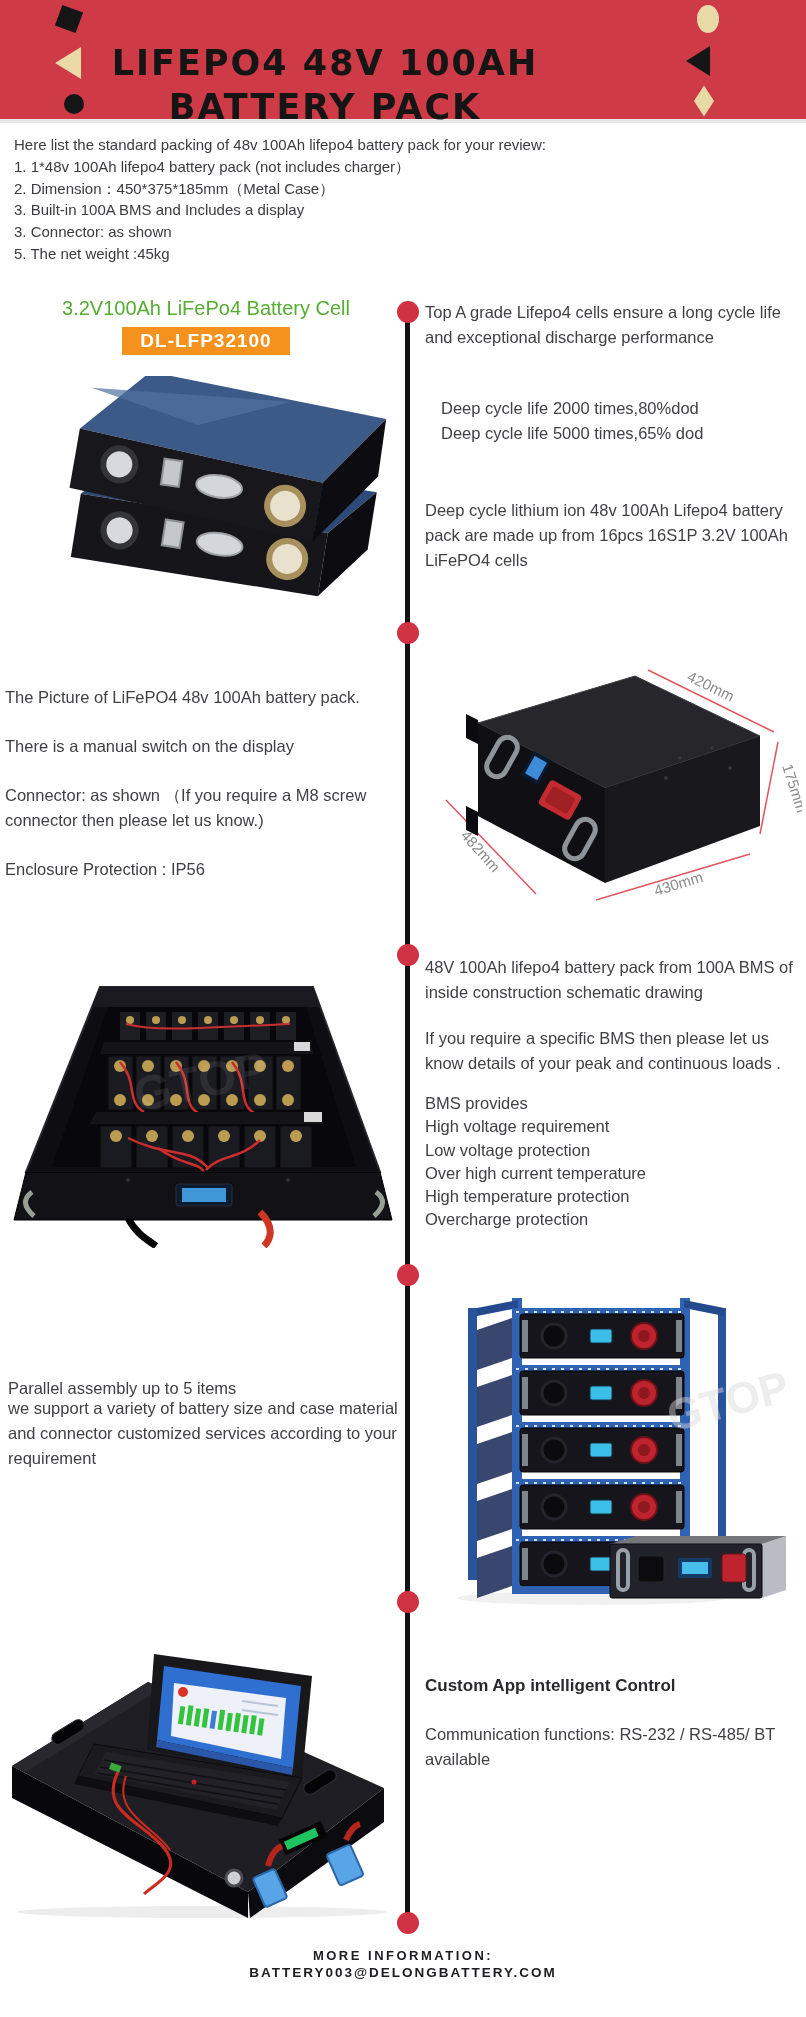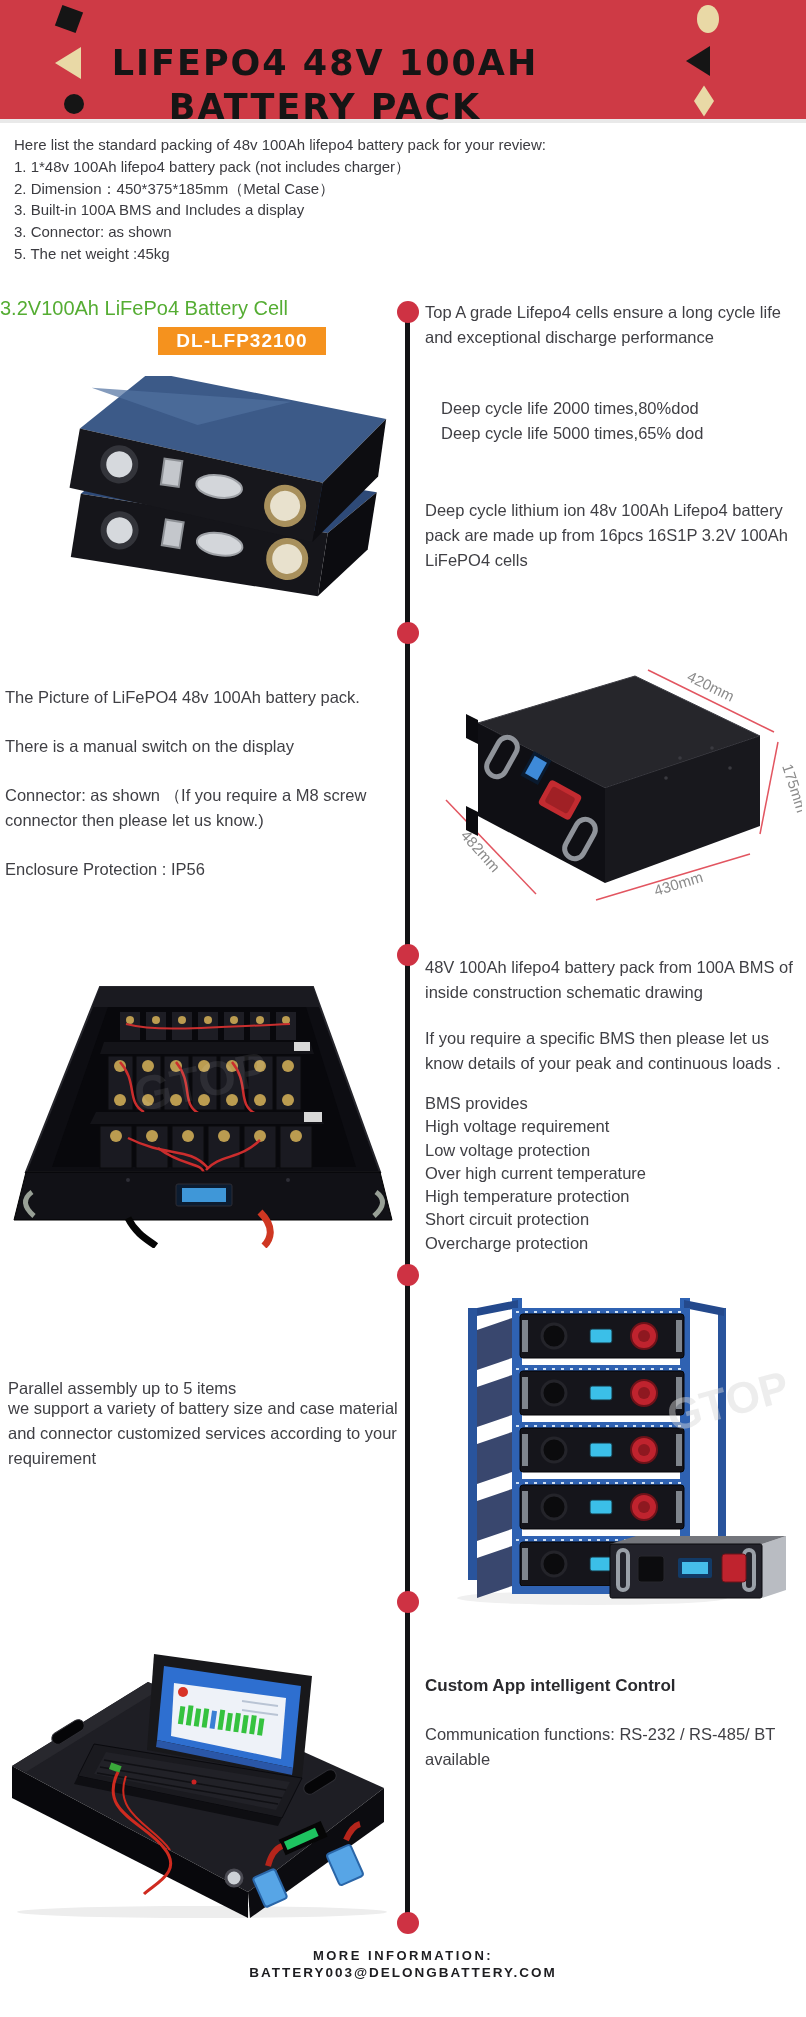--- a/index.html
+++ b/index.html
@@ -21,22 +21,22 @@
 
   
   .txt{position:absolute;color:#3f3f44;font-size:16.5px;line-height:25px;}
   .intro{position:absolute;left:14px;top:134px;color:#3b3b40;font-size:15px;line-height:21.8px;}
 
   
   .tline{position:absolute;left:405px;top:312px;width:5px;height:1611px;background:#121214;}
   .tdot{position:absolute;left:397px;width:22px;height:22px;border-radius:50%;background:#ce3243;}
 
   
-  .cell-title{position:absolute;left:0;top:297px;width:412px;text-align:left;color:#55ad33;font-size:20px;font-weight:400;}
-  .badge{position:absolute;left:0;top:327px;width:412px;text-align:center;padding-left:36px;}
+  .cell-title{position:absolute;left:0;top:297px;width:412px;text-align:center;color:#55ad33;font-size:20px;font-weight:400;}
+  .badge{position:absolute;left:0;top:327px;width:412px;text-align:center;}
   .badge span{display:inline-block;background:#f5921e;color:#ffffff;font-weight:700;font-size:19px;letter-spacing:1px;padding:3px 18px;}
   .app-heading{position:absolute;left:425px;top:1676px;width:375px;color:#2a2a2e;font-size:17px;font-weight:700;}
   .footer-l1{position:absolute;left:0;top:1948px;width:806px;text-align:center;color:#1d1d20;font-size:13px;font-weight:700;letter-spacing:2.5px;}
   .footer-l2{position:absolute;left:0;top:1965px;width:806px;text-align:center;color:#1d1d20;font-size:13.5px;font-weight:700;letter-spacing:2px;}
   .photo{position:absolute;}
 </style>
 </head>
 <body>
 
 <div class="page">
@@ -235,21 +235,20 @@
   </svg>
 
   <div class="txt" style="left:425px;top:955px;width:378px">48V 100Ah lifepo4 battery pack from 100A BMS of inside construction schematic drawing</div>
   <div class="txt" style="left:425px;top:1026px;width:378px">If you require a specific BMS then please let us know details of your peak and continuous loads .</div>
   <div class="txt" style="left:425px;top:1092px;width:378px;line-height:23.3px">
     <div>BMS provides</div>
     <div>High voltage requirement</div>
     <div>Low voltage protection</div>
     <div>Over high current temperature</div>
     <div>High temperature protection</div>
-    <div>Short circuit protection</div>
     <div>Overcharge protection</div>
   </div>
 
   <div class="txt" style="left:8px;top:1376px;width:404px">Parallel assembly up to 5 items</div>
   <div class="txt" style="left:8px;top:1396px;width:404px">we support a variety of battery size and case material and connector customized services according to your requirement</div>
 
   <svg class="photo" style="left:432px;top:1292px" width="360" height="316" viewBox="0 0 360 316">
     <ellipse cx="160" cy="306" rx="135" ry="7" fill="#f0f0f0"></ellipse>
     <rect x="36" y="16" width="9" height="272" fill="#29549c"></rect>
     <rect x="80" y="6" width="10" height="290" fill="#2f62b2"></rect>

